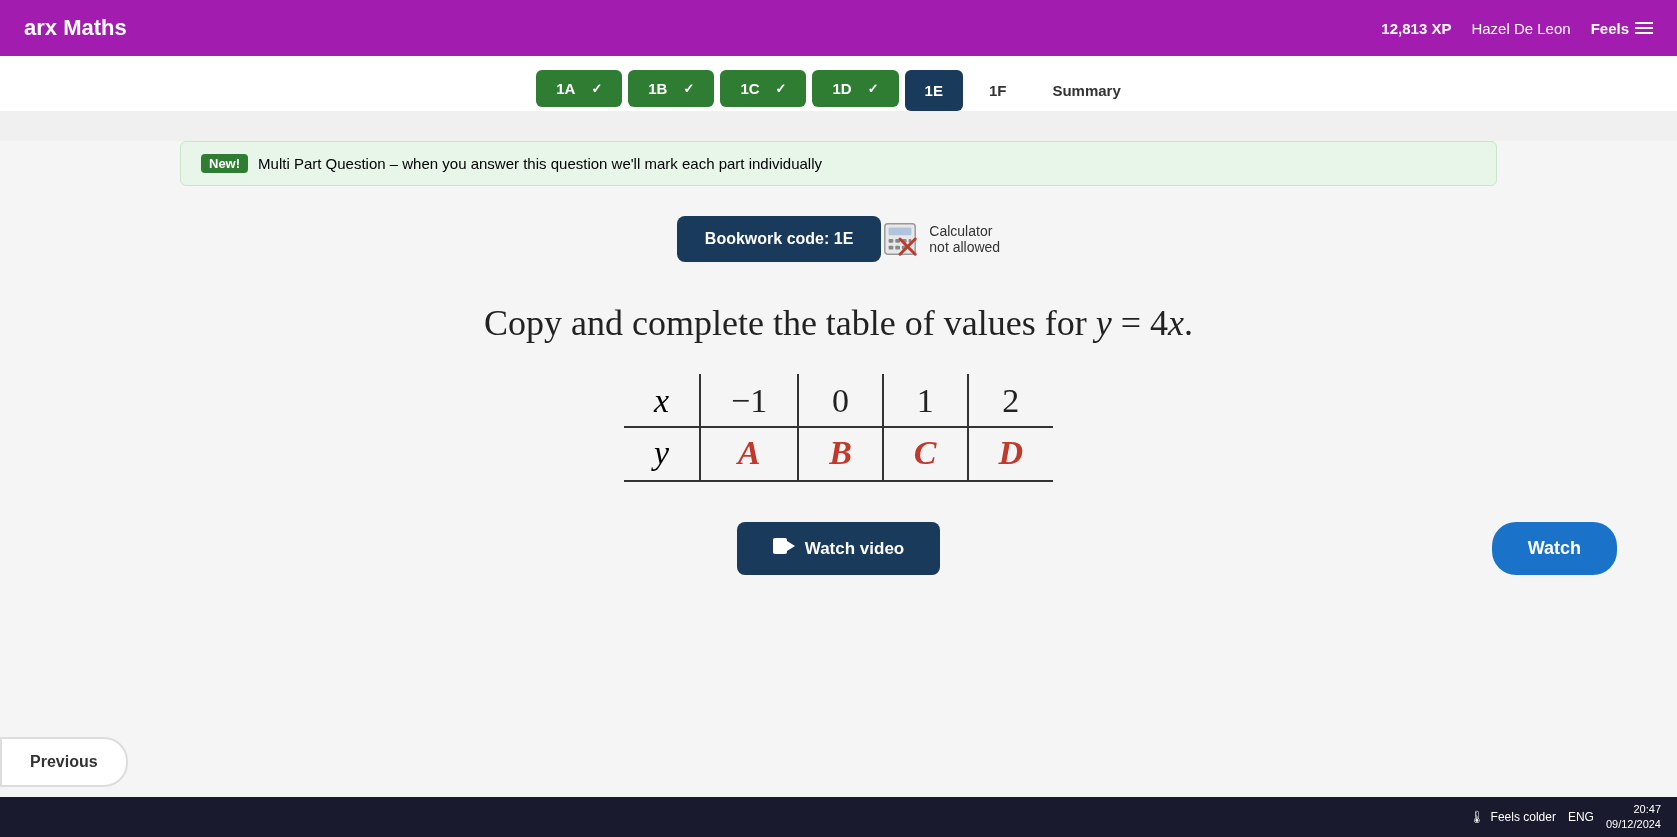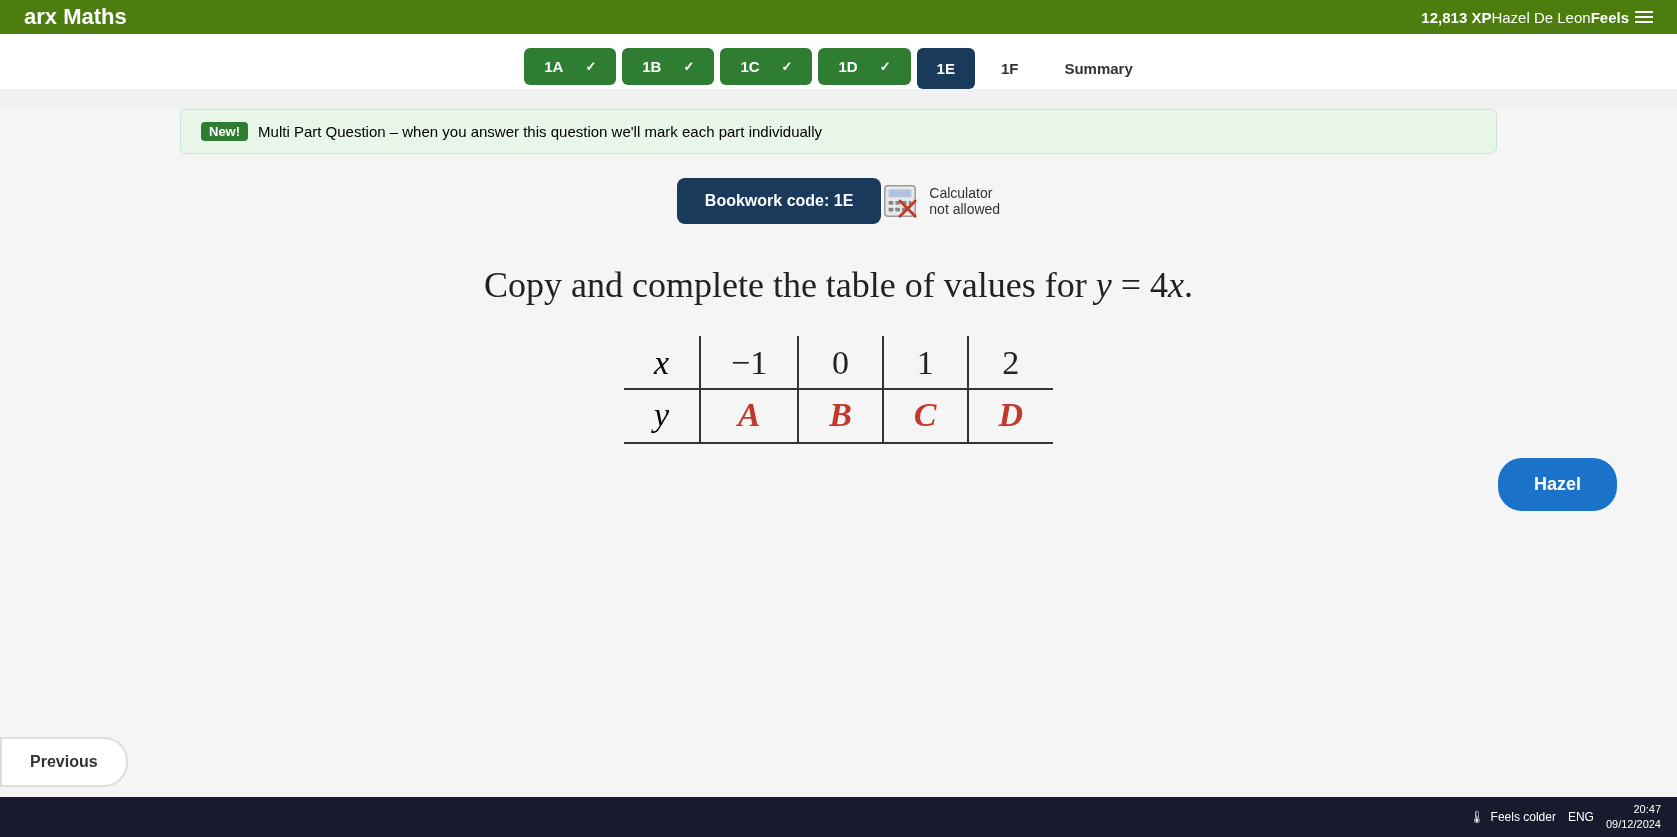--- a/index.html
+++ b/index.html
@@ -7,36 +7,37 @@
       font-family: 'Segoe UI', Arial, sans-serif;
       background: #f0f0f0;
       width: 1677px;
       min-height: 837px;
       overflow: hidden;
       position: relative;
     }
 
     
     .header {
-      background: #4d7c0f;
-      height: 34px;
+      background: #a21caf;
+      height: 56px;
       display: flex;
       align-items: center;
       justify-content: space-between;
       padding: 8px 24px;
       color: white;
     }
     .header-logo {
       font-size: 22px;
       font-weight: bold;
       color: white;
     }
     .header-right {
       display: flex;
       align-items: center;
+      gap: 20px;
       font-size: 15px;
     }
     .header-xp { font-weight: 600; }
     .header-user { font-weight: 400; }
     .header-menu {
       display: flex;
       align-items: center;
       gap: 6px;
       cursor: pointer;
       font-weight: 600;
@@ -53,21 +54,21 @@
       background: white;
     }
     .tab {
       padding: 10px 20px;
       border-radius: 6px 6px 0 0;
       font-size: 15px;
       font-weight: 600;
       cursor: pointer;
       display: flex;
       align-items: center;
-      gap: 22px;
+      gap: 16px;
       border: none;
       background: transparent;
     }
     .tab-green {
       background: #2e7d32;
       color: white;
       border-radius: 6px;
       margin-bottom: 4px;
     }
     .tab-active {
@@ -89,21 +90,21 @@
     .main {
       background: #f5f5f5;
       min-height: 740px;
       padding: 0;
     }
 
     
     .new-banner {
       background: #e8f5e9;
       border: 1px solid #c8e6c9;
-      margin: 20px 180px;
+      margin: 30px 180px;
       padding: 12px 20px;
       border-radius: 6px;
       display: flex;
       align-items: center;
       gap: 10px;
       font-size: 15px;
     }
     .new-badge {
       background: #2e7d32;
       color: white;
@@ -393,21 +394,30 @@
         <td class="col-divider answer-letter"><em>A</em></td>
         <td class="col-divider answer-letter"><em>B</em></td>
         <td class="col-divider answer-letter"><em>C</em></td>
         <td class="col-divider answer-letter"><em>D</em></td>
       </tr>
     </tbody>
       </table>
   </div>
 
   <div class="bottom-area">
-    <button class="answer-btn">Hazel</button>
+    <button class="watch-video-btn">
+      <span>
+        <svg width="22" height="16" viewBox="0 0 22 16" xmlns="http://www.w3.org/2000/svg">
+          <rect x="0" y="0" width="14" height="16" rx="2" fill="white"></rect>
+          <polygon points="14,3 22,8 14,13" fill="white"></polygon>
+        </svg>
+      </span>
+      <span>Watch video</span>
+    </button>
+    <button class="answer-btn">Watch</button>
   </div>
 
 </div>
 
 <button class="previous-btn" style="position:fixed; bottom: 50px; left:0;font-weight:bold;">Previous</button>
 
 <div class="taskbar">
   <div class="taskbar-left">
     
   </div>

